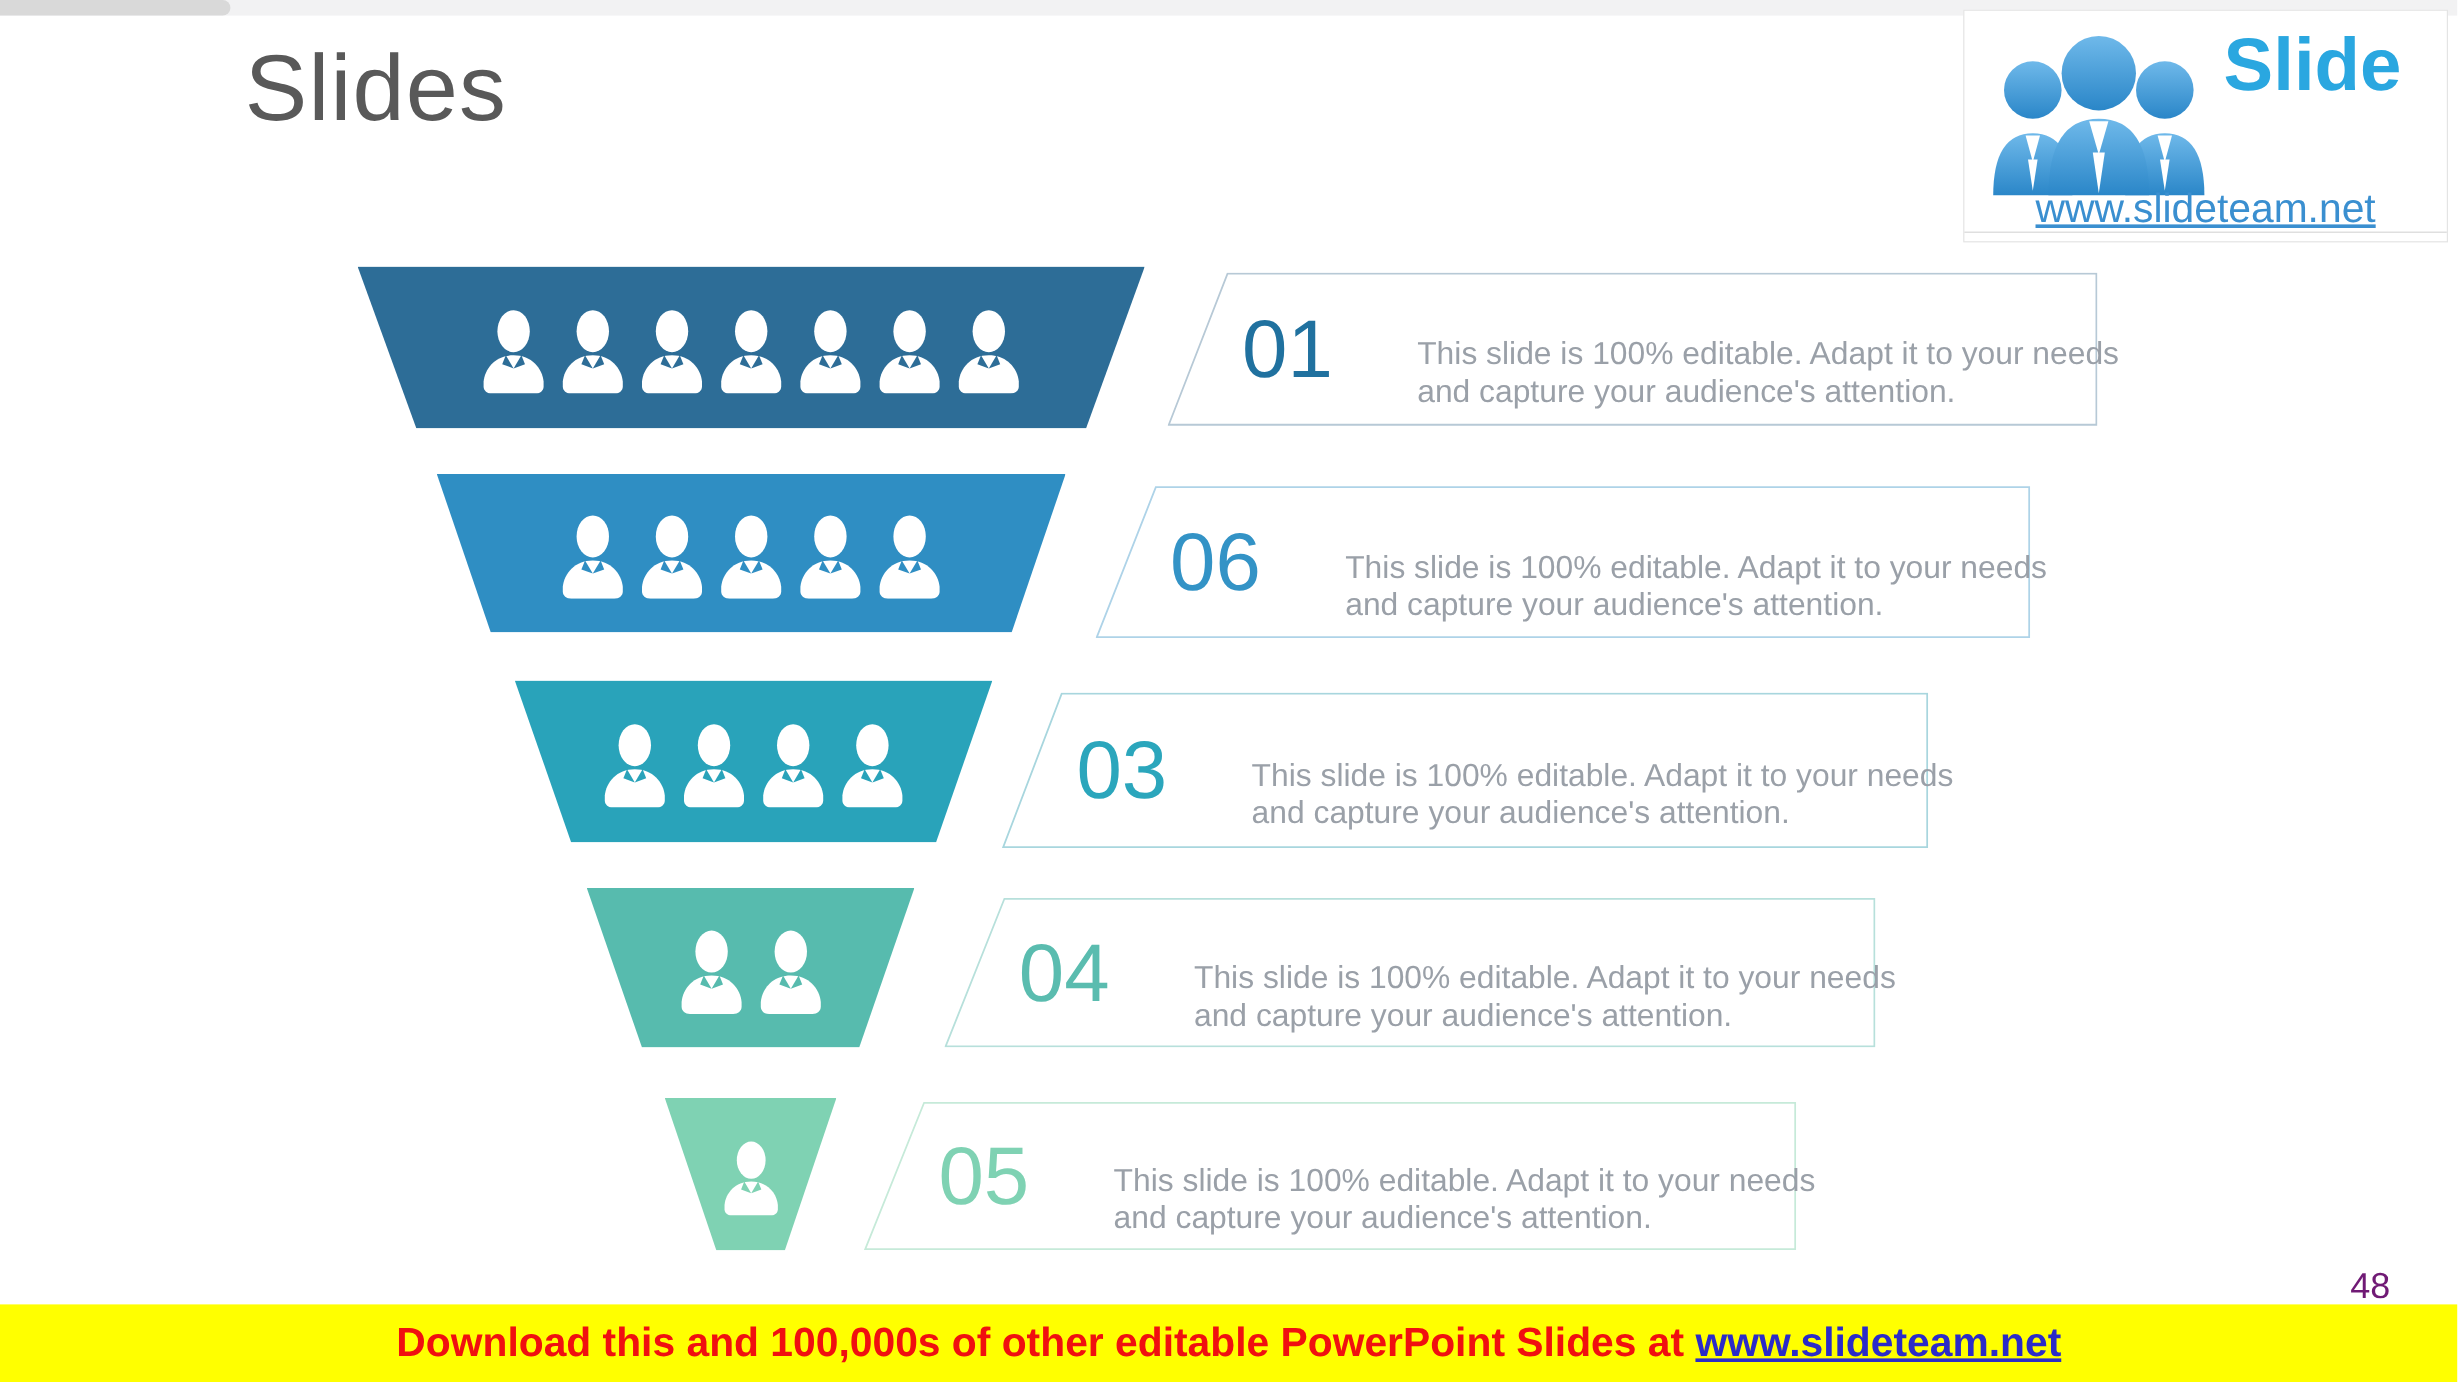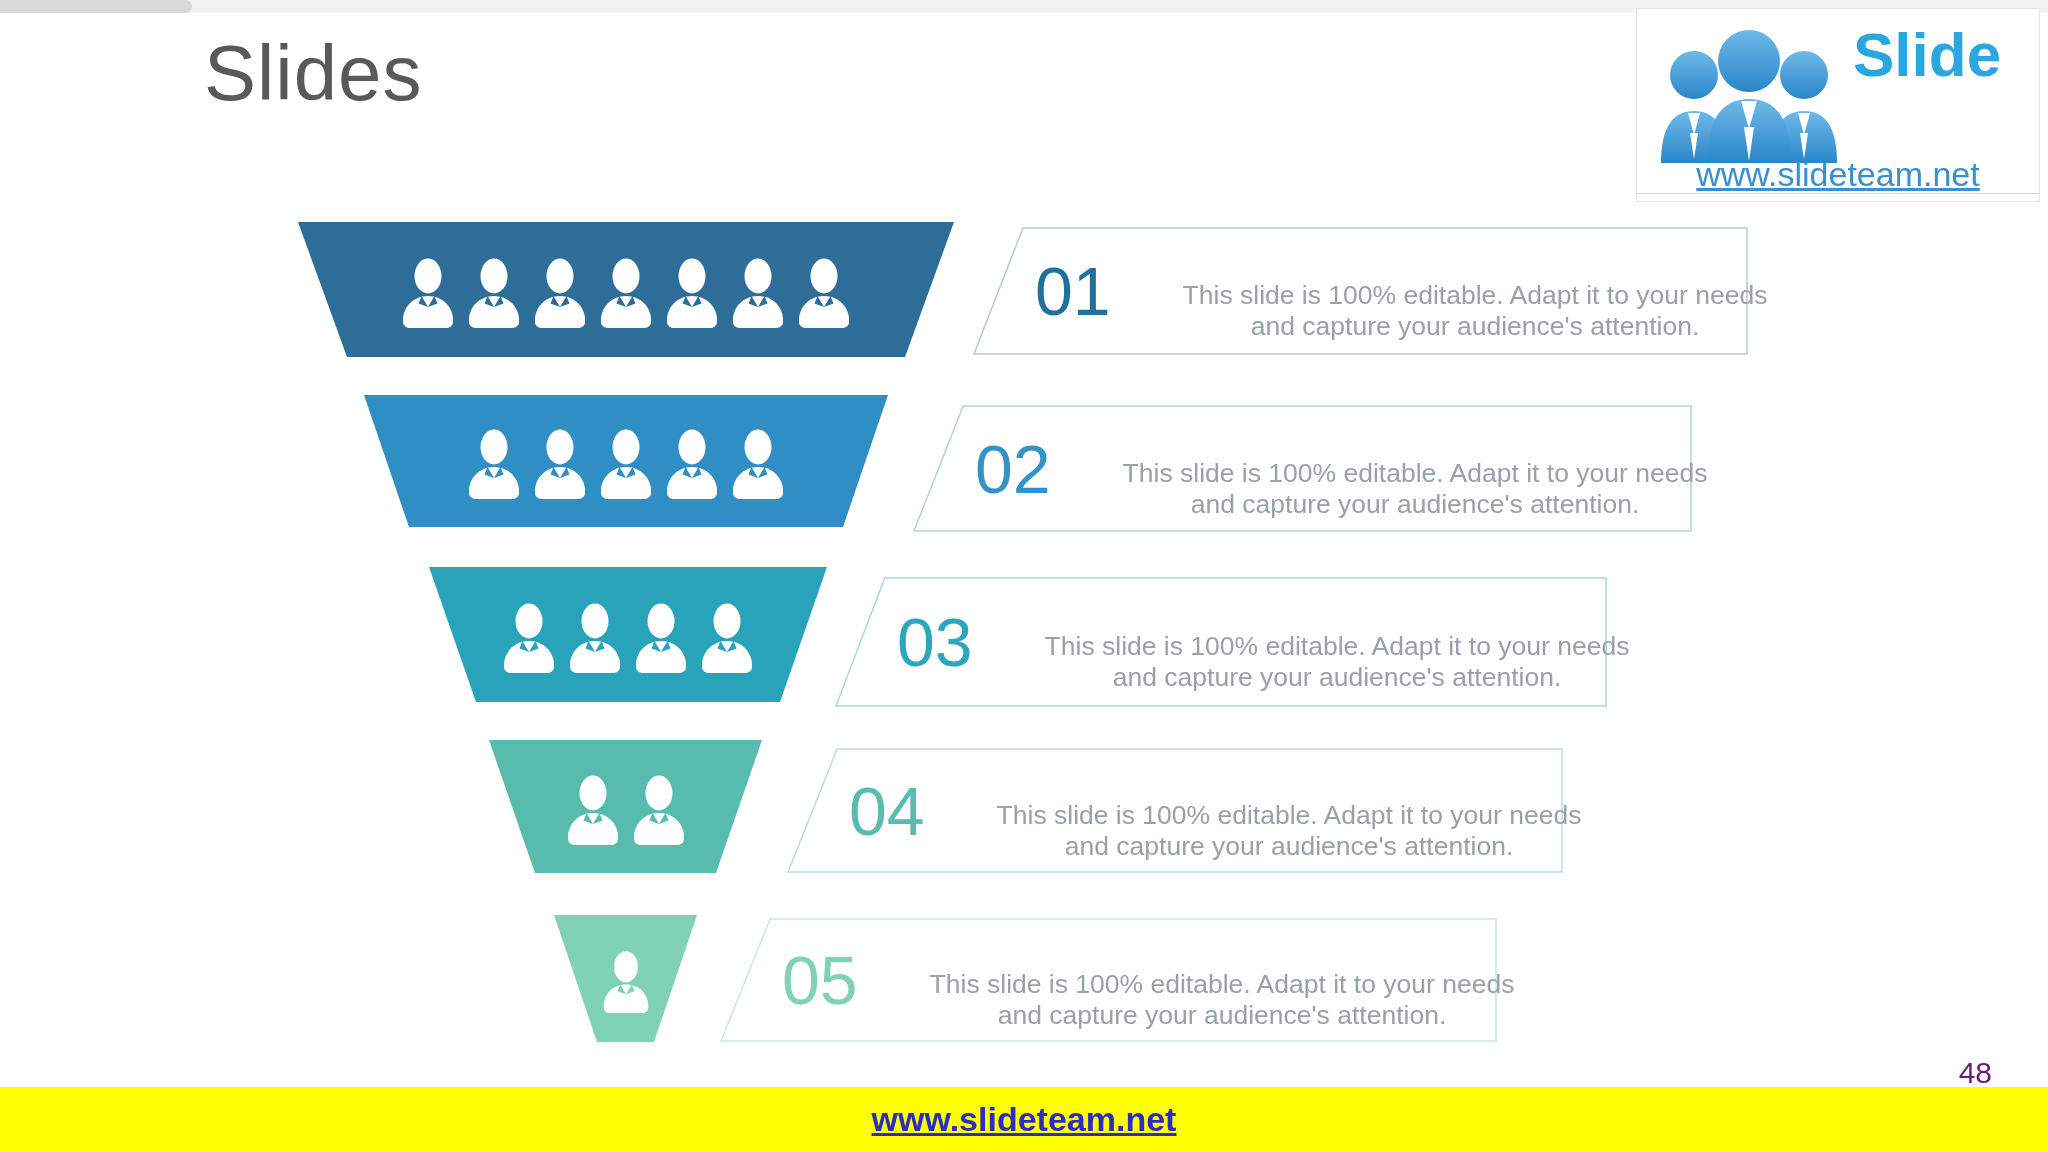--- a/index.html
+++ b/index.html
@@ -30,21 +30,21 @@
   .level{position:absolute;background:var(--lv);}
   .level .icons{display:flex;height:100%;align-items:center;justify-content:center;gap:10px;padding-top:4px;box-sizing:border-box;}
   .level[data-level="0"]{top:222px;left:298px;width:656px;height:135px;clip-path:polygon(0 0,100% 0,calc(100% - 49px) 100%,49px 100%);}
   .level[data-level="1"]{top:395px;left:364px;width:524px;height:132px;clip-path:polygon(0 0,100% 0,calc(100% - 45px) 100%,45px 100%);}
   .level[data-level="2"]{top:567px;left:429px;width:398px;height:135px;clip-path:polygon(0 0,100% 0,calc(100% - 47px) 100%,47px 100%);}
   .level[data-level="3"]{top:740px;left:489px;width:273px;height:133px;clip-path:polygon(0 0,100% 0,calc(100% - 46px) 100%,46px 100%);}
   .level[data-level="4"]{top:915px;left:554px;width:143px;height:127px;clip-path:polygon(0 0,100% 0,calc(100% - 43px) 100%,43px 100%);}
   .person{width:56px;height:72px;display:block;}
   .level[data-level="4"] .person{width:50px;height:64px;}
   
-  .callout{position:absolute;text-align:center;}
+  .callout{position:absolute;}
   .callout[data-level="0"]{top:227px;left:973px;width:775px;height:128px;}
   .callout[data-level="1"]{top:405px;left:913px;width:779px;height:127px;}
   .callout[data-level="2"]{top:577px;left:835px;width:772px;height:130px;}
   .callout[data-level="3"]{top:748px;left:787px;width:776px;height:125px;}
   .callout[data-level="4"]{top:918px;left:720px;width:777px;height:124px;text-decoration:underline;}
   .callout .shape{position:absolute;left:0;top:0;width:100%;height:100%;}
   .callout .num{
     position:absolute;left:62px;top:50%;transform:translateY(-50%);
     font-size:68px;color:var(--accent);
   }
@@ -254,21 +254,21 @@
     <svg class="shape" viewBox="0 0 776 126" preserveAspectRatio="none" xmlns="http://www.w3.org/2000/svg">
         <polygon points="50,1 775,1 775,125 1,125" fill="#ffffff" style="stroke:var(--bd)" stroke-width="1.5"></polygon>
       </svg>
     <div class="num">01</div>
     <div class="desc">This slide is 100% editable. Adapt it to your needs and capture your audience's attention.</div>
   </div>
   <div class="callout" data-level="1" style="--accent: #3393c6; --bd: #aed3e8;">
     <svg class="shape" viewBox="0 0 776 126" preserveAspectRatio="none" xmlns="http://www.w3.org/2000/svg">
         <polygon points="50,1 775,1 775,125 1,125" fill="#ffffff" style="stroke:var(--bd)" stroke-width="1.5"></polygon>
       </svg>
-    <div class="num">02</div>
+    <div class="num">06</div>
     <div class="desc">This slide is 100% editable. Adapt it to your needs and capture your audience's attention.</div>
   </div>
   <div class="callout" data-level="2" style="--accent: #2ba6bc; --bd: #a8d6de;">
     <svg class="shape" viewBox="0 0 776 126" preserveAspectRatio="none" xmlns="http://www.w3.org/2000/svg">
         <polygon points="50,1 775,1 775,125 1,125" fill="#ffffff" style="stroke:var(--bd)" stroke-width="1.5"></polygon>
       </svg>
     <div class="num">03</div>
     <div class="desc">This slide is 100% editable. Adapt it to your needs and capture your audience's attention.</div>
   </div>
   <div class="callout" data-level="3" style="--accent: #5abcaf; --bd: #b7e0db;">
@@ -282,16 +282,16 @@
     <svg class="shape" viewBox="0 0 776 126" preserveAspectRatio="none" xmlns="http://www.w3.org/2000/svg">
         <polygon points="50,1 775,1 775,125 1,125" fill="#ffffff" style="stroke:var(--bd)" stroke-width="1.5"></polygon>
       </svg>
     <div class="num">05</div>
     <div class="desc">This slide is 100% editable. Adapt it to your needs and capture your audience's attention.</div>
   </div>
 
   <div class="page-number">48</div>
 
   <div class="footer" style="background: rgb(255, 255, 0);">
-    <a class="footer-link" style="color: rgb(43, 43, 200);">www.slideteam.net</a>
+    <span class="footer-message" style="color: rgb(240, 16, 16);">Download this and 100,000s of other editable PowerPoint Slides at </span><a class="footer-link" style="color: rgb(43, 43, 200);">www.slideteam.net</a>
   </div>
 
 </div>
 
 </body></html>

